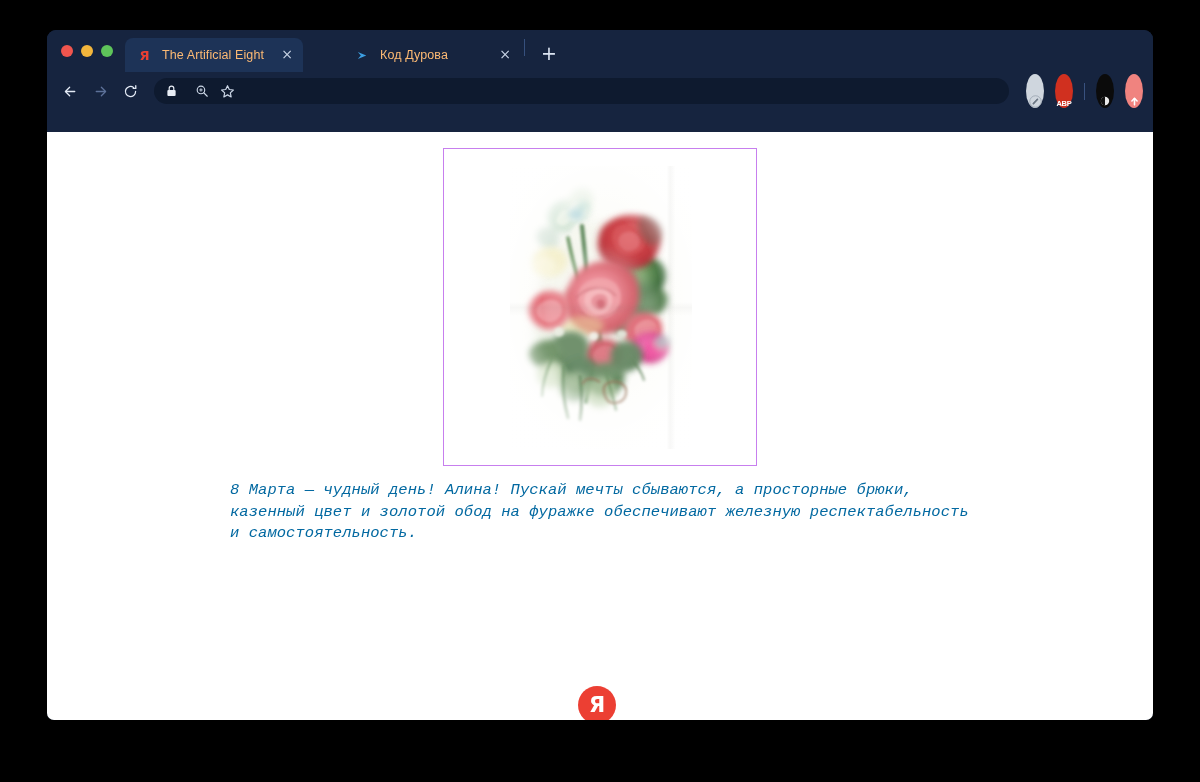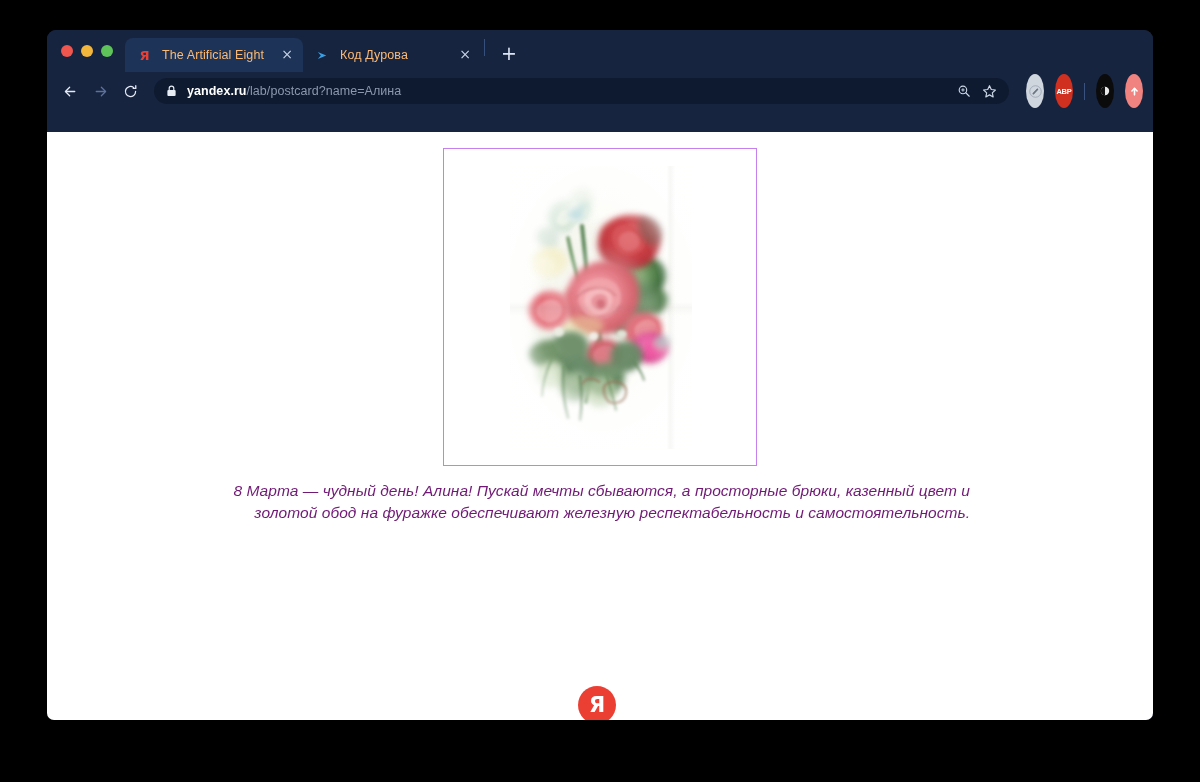--- a/index.html
+++ b/index.html
@@ -65,20 +65,21 @@
     font-size: 12.5px;
     color: #e8edf5;
     border-radius: 8px 8px 0 0;
     cursor: default;
   }
   .tab.active {
     background: #1d3357;
   }
   .tab.inactive {
     background: transparent;
+    margin-left: 40px;
   }
   .tab-favicon {
     width: 16px;
     height: 16px;
     flex: 0 0 16px;
     margin-right: 10px;
     display: flex;
     align-items: center;
     justify-content: center;
   }
@@ -184,21 +185,21 @@
   .omni-icon { color: #cdd8e8; display: flex; align-items: center; cursor: pointer; }
 
   .ext-bar {
     flex: 0 0 auto;
     display: flex;
     align-items: center;
     gap: 11px;
     padding-left: 9px;
   }
   .ext-icon { width: 18px; height: 34px; border-radius: 50%; cursor: pointer;
-              display: flex; align-items: center; justify-content: center; }
+              display: flex; align-items: flex-end; justify-content: center; }
   .ext-divider { width: 1px; height: 17px; background: #39527f; }
 
   .ext-compass { background: #cfd6de; }
   .ext-abp     { background: #d0301f; color: #fff; font-size: 7.5px;
                  font-weight: bold; font-family: "Liberation Sans", sans-serif;
                  letter-spacing: -0.2px; }
   .ext-dark    { background: #0b0b0b; }
   .ext-pink    { background: #f0837f; }
 
   
@@ -243,26 +244,26 @@
     pointer-events: none;
   }
 
   .flower-svg { position: absolute; left: 0; top: 0; width: 100%; height: 100%; }
 
   .greeting {
     position: absolute;
     left: 183px;
     top: 348px;
     width: 740px;
-    text-align: right;
-    font-family: Liberation Sans, sans-serif;
+    text-align: left;
+    font-family: Liberation Mono, monospace;
     font-style: italic;
     font-size: 15.5px;
     line-height: 21.5px;
-    color: #701a75;
+    color: #0369a1;
     letter-spacing: 0.05px;
   }
 
   .yandex-logo {
     position: absolute;
     left: 531px;
     top: 554px;
     width: 38px;
     height: 38px;
     border-radius: 50%;
@@ -344,21 +345,20 @@
         </svg>
       </div>
 
       <div class="omnibox">
         <span class="lock-icon">
           <svg width="11" height="12" viewBox="0 0 12 13" fill="#e8edf5">
             <rect x="1.5" y="5.4" width="9" height="6.6" rx="1.2"></rect>
             <path d="M3.5 5.4 V3.6 a2.5 2.5 0 0 1 5 0 V5.4" fill="none" stroke="#e8edf5" stroke-width="1.3"></path>
           </svg>
         </span>
-        <span class="url-text"><span class="url-host">yandex.ru</span><span>/lab/postcard?name=Алина</span></span>
         <span class="omni-actions">
           <span class="omni-icon">
             <svg width="14" height="14" viewBox="0 0 16 16" fill="none" stroke="currentColor" stroke-width="1.3">
               <circle cx="6.8" cy="6.8" r="4.3"></circle>
               <path d="M10 10 L14 14" stroke-linecap="round"></path>
               <path d="M4.9 6.8 H8.7 M6.8 4.9 V8.7" stroke-width="1.1"></path>
             </svg>
           </span>
           <span class="omni-icon">
             <svg width="15" height="15" viewBox="0 0 16 16" fill="none" stroke="currentColor" stroke-width="1.25" stroke-linejoin="round">

